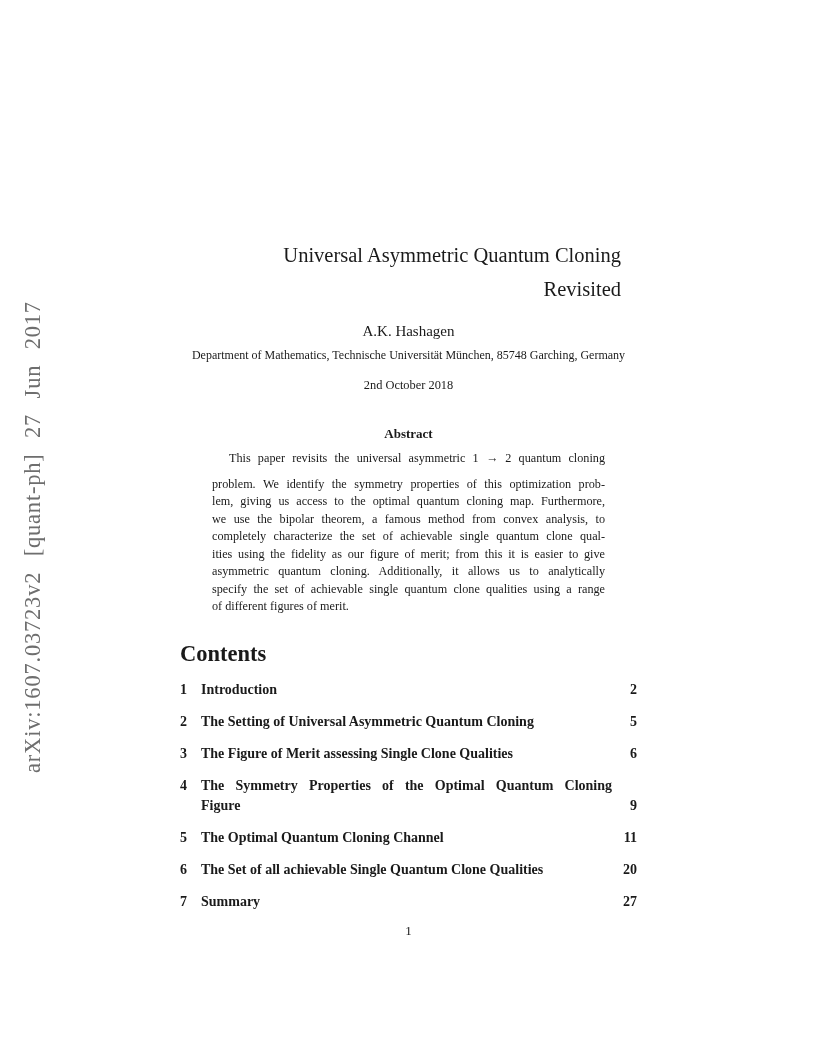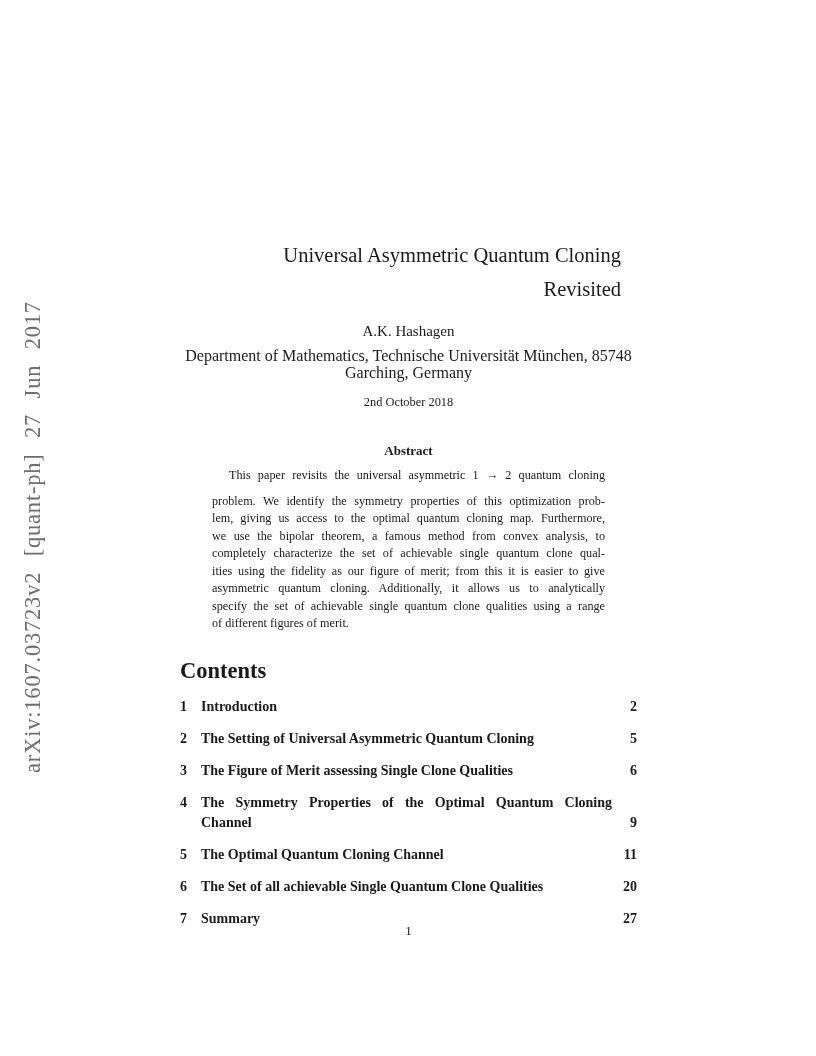--- a/index.html
+++ b/index.html
@@ -37,21 +37,21 @@
     text-align: right;
   }
   .author {
     margin-top: 16px;
     font-size: 15px;
     line-height: 19px;
     text-align: center;
   }
   .affiliation {
     margin-top: 6px;
-    font-size: 16px;
+    font-size: 12px;
     line-height: 17px;
     text-align: center;
   }
   .date {
     margin-top: 13px;
     font-size: 12.4px;
     line-height: 17px;
     text-align: center;
   }
   .abstract {
@@ -164,21 +164,21 @@
               <span>The Figure of Merit assessing Single Clone Qualities</span>
               <span class="toc-page">6</span>
             </div>
           </div>
         </div>
         <div class="toc-entry">
           <span class="toc-num">4</span>
           <div class="toc-body">
             <div class="jline" style="word-spacing: 7.69643px;"><span>The Symmetry Properties of the Optimal Quantum Cloning</span></div>
             <div class="toc-last">
-              <span>Channel</span>
+              <span>Figure</span>
               <span class="toc-page">9</span>
             </div>
           </div>
         </div>
         <div class="toc-entry">
           <span class="toc-num">5</span>
           <div class="toc-body">
             <div class="toc-last">
               <span>The Optimal Quantum Cloning Channel</span>
               <span class="toc-page">11</span>

